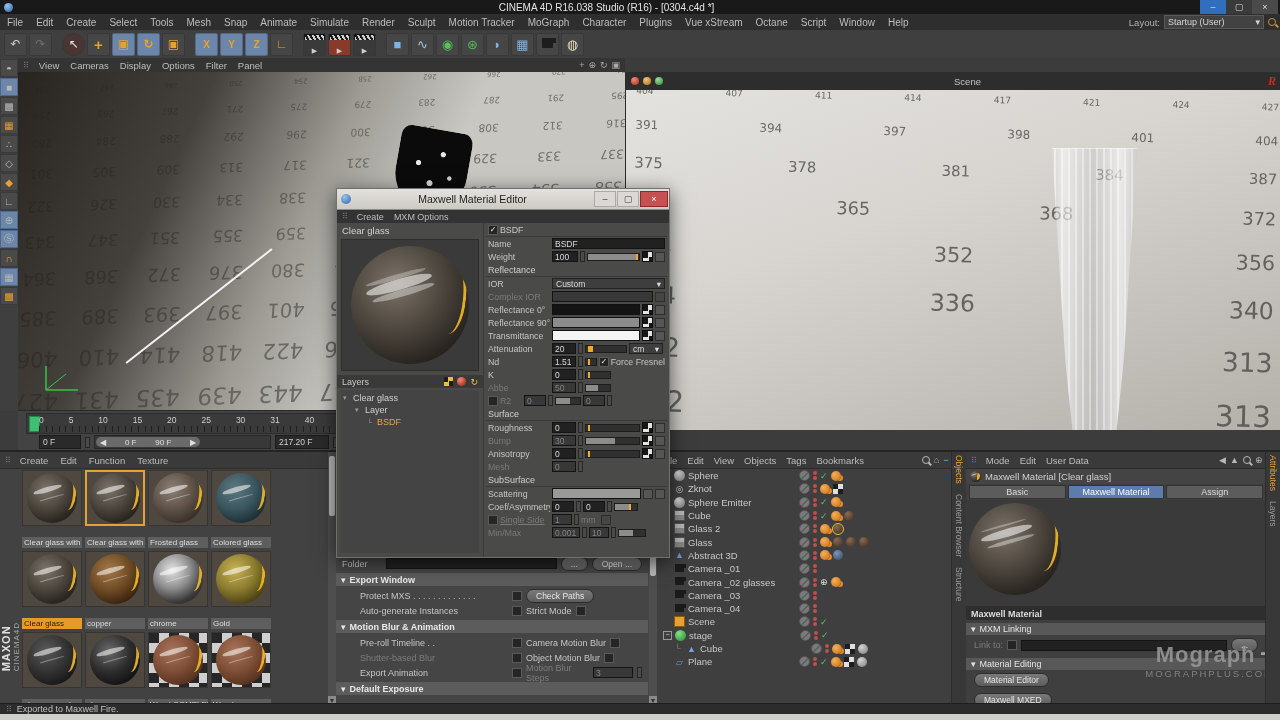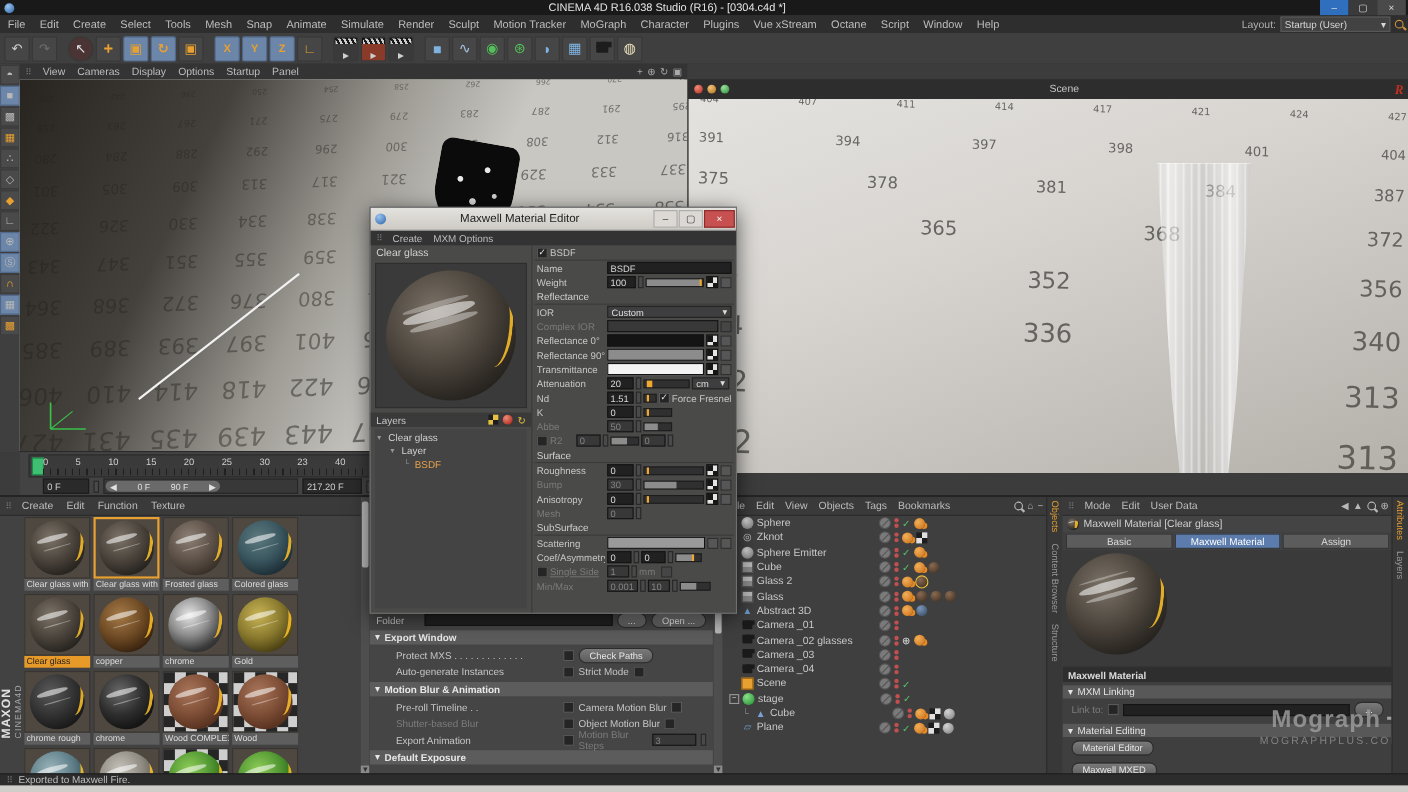--- a/index.html
+++ b/index.html
@@ -128,21 +128,21 @@
   .vscroll .sarr{position:absolute;left:0;right:0;bottom:0;height:9px;background:#8a8a8a;color:#333;font-size:7px;
     display:flex;align-items:center;justify-content:center;}
   
   #mat-manager{left:0;top:450px;width:336px;height:253px;background:#424242;border-top:2px solid #242424;overflow:hidden;}
   #mm-grid{position:absolute;left:22px;top:18px;right:10px;bottom:0;display:flex;flex-wrap:wrap;gap:3px;overflow:hidden;}
   .mcell{width:60px;}
   .mthumb{width:58px;height:54px;background:#4e4841;border:1px solid #383430;position:relative;display:flex;
     align-items:center;justify-content:center;}
   .mthumb.sel{border:2px solid #e8a030;width:56px;height:52px;}
   .mthumb.checker{background:repeating-conic-gradient(#cfcfcf 0 25%,#262626 0 50%) 0 0/20px 20px;}
-  .mlabel{margin-top:0;height:11px;background:#5e5e5e;color:#dedede;font-size:8px;line-height:11px;
+  .mlabel{margin-top:11px;height:11px;background:#5e5e5e;color:#dedede;font-size:8px;line-height:11px;
     padding:0 2px;white-space:nowrap;overflow:hidden;}
   .mlabel.sel{background:#e89a28;color:#1d1d1d;}
   .ball{border-radius:50%;position:relative;overflow:hidden;flex:none;}
   .ball::before{content:'';position:absolute;left:12%;top:28%;width:58%;height:9%;background:rgba(255,255,255,.55);
     transform:rotate(-16deg);border-radius:50%;
     box-shadow:2px 9px 0 -2px rgba(255,255,255,.38),-1px -8px 0 -3px rgba(255,255,255,.3);}
   .ball::after{content:'';position:absolute;right:3%;top:14%;width:22%;height:60%;
     border-right:3px solid rgba(244,186,40,.9);border-radius:50%;transform:rotate(6deg);}
   .mb-glass{background:radial-gradient(circle at 38% 32%,#7d7469,#4e473f 42%,#2b2722 72%,#15130f);}
   .mb-frosted{background:radial-gradient(circle at 38% 32%,#8d8176,#5e5248 45%,#3a322a 75%,#1d1813);}
@@ -374,21 +374,21 @@
     </div>
 
   <div id="vp-left" class="abs">
     <div class="vp-menu">
       <span class="grip">⠿</span>
       <span id="vpl-menu" style="display:flex;gap:11px;">
           <span class="menu-item">View</span>
           <span class="menu-item">Cameras</span>
           <span class="menu-item">Display</span>
           <span class="menu-item">Options</span>
-          <span class="menu-item">Startup</span>
+          <span class="menu-item">Filter</span>
           <span class="menu-item">Panel</span>
         </span>
       <span class="vp-nav" id="vpl-nav">
           <span class="vpnav-i">+</span>
           <span class="vpnav-i">⊕</span>
           <span class="vpnav-i">↻</span>
           <span class="vpnav-i">▣</span>
         </span>
     </div>
     <div class="vp-canvas">
@@ -529,21 +529,21 @@
     <div class="ruler">
       <div class="playhead"></div>
       <div id="tick-labels">
           <span>0</span>
           <span>5</span>
           <span>10</span>
           <span>15</span>
           <span>20</span>
           <span>25</span>
           <span>30</span>
-          <span>23</span>
+          <span>31</span>
           <span>40</span>
           <span>45</span>
           <span>50</span>
         </div>
       <div class="ticks"></div>
     </div>
     <div class="tl-fields">
       <span class="tlf" style="width:34px;">
         <span>0 F</span>
       </span>

